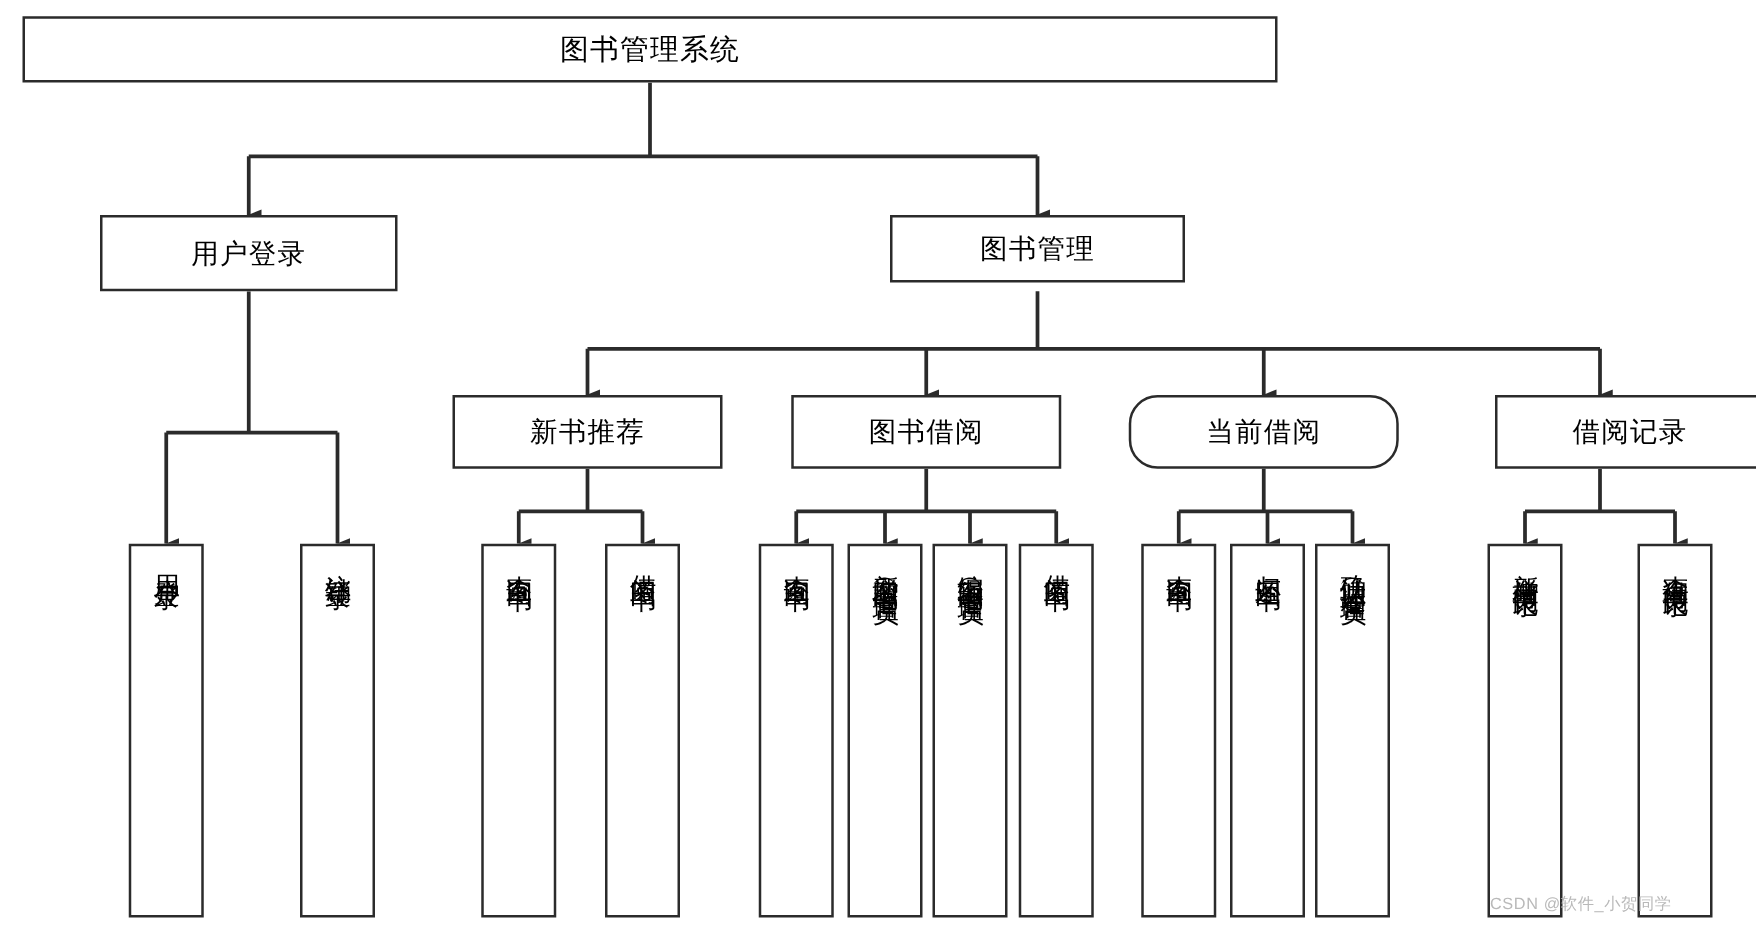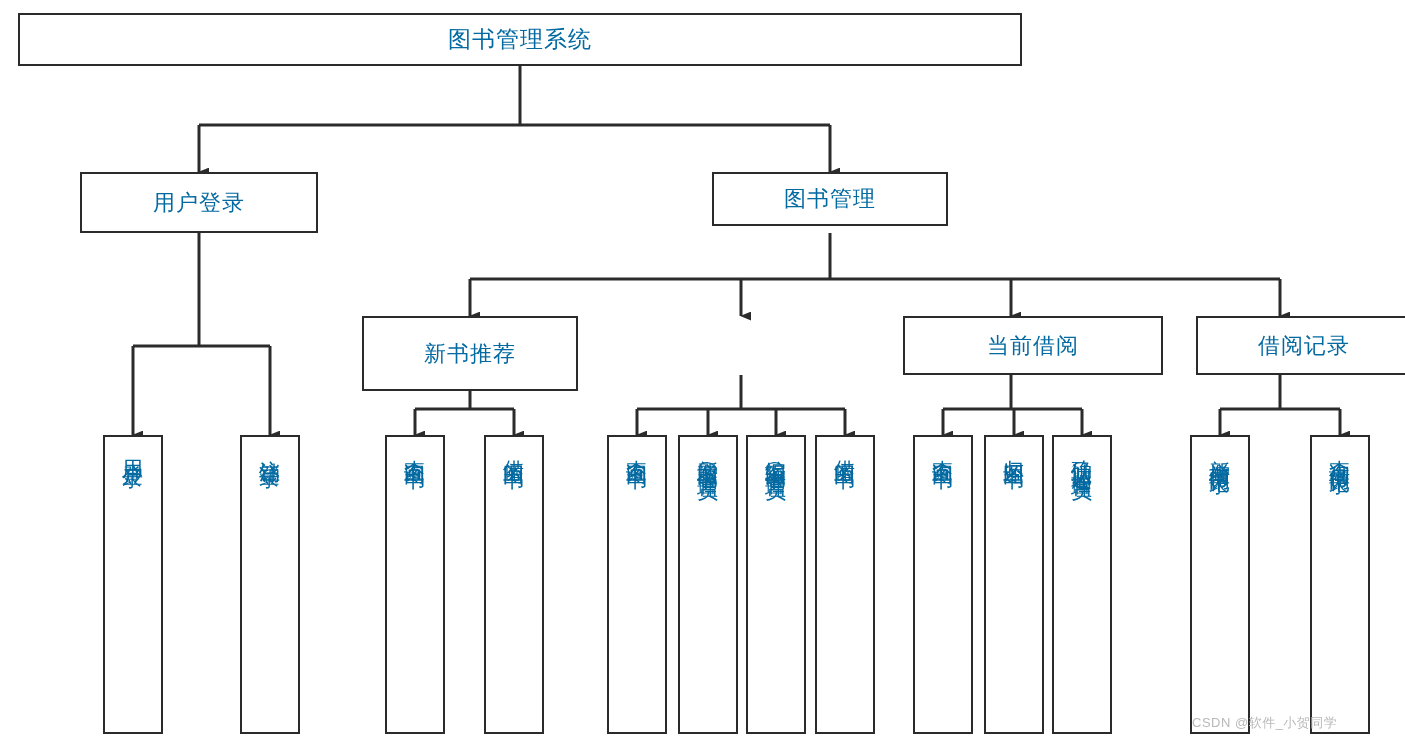--- a/index.html
+++ b/index.html
@@ -33,21 +33,21 @@
     background: #ffffff;
     border: 2px solid #2b2b2b;
     display: flex;
     align-items: center;
     justify-content: center;
     z-index: 2;
   }
   .node-label {
     display: block;
     text-align: center;
-    color: #0369a1;
+    color: #000000;
     line-height: 1.18;
     white-space: nowrap;
   }
   
   .node.horiz .node-label {
     font-size: 22px;
     letter-spacing: 1px;
   }
   .node.root .node-label {
     font-size: 23px;
@@ -129,24 +129,27 @@
     <span class="node-label">图书管理系统</span>
   </div>
 
   <div class="node horiz" id="node-user_login" style="left: 80px; top: 172px; width: 238px; height: 61px;">
     <span class="node-label">用户登录</span>
   </div>
   <div class="node horiz" id="node-book_mgmt" style="left: 712px; top: 172px; width: 236px; height: 54px;">
     <span class="node-label">图书管理</span>
   </div>
 
-  <div class="node horiz" id="node-new_book_rec" style="left: 362px; top: 316px; width: 216px; height: 75px;">
+  <div class="node horiz" id="node-new_book_rec" style="left: 362px; top: 316px; width: 216px; height: 59px;">
     <span class="node-label">新书推荐</span>
   </div>
-  <div class="node horiz" id="node-current_borrow" style="left: 903px; top: 316px; width: 260px; height: 59px;">
+  <div class="node horiz" id="node-book_borrow" style="left: 633px; top: 316px; width: 216px; height: 59px;">
+    <span class="node-label">图书借阅</span>
+  </div>
+  <div class="node horiz" id="node-current_borrow" style="left: 903px; top: 316px; width: 216px; height: 59px; border-radius: 23px;">
     <span class="node-label">当前借阅</span>
   </div>
   <div class="node horiz" id="node-borrow_record" style="left: 1172px; top: 316px; width: 216px; height: 59px; margin-left: 24px;">
     <span class="node-label">借阅记录</span>
   </div>
 
   <div class="node vert" id="node-leaf_user_login" style="left: 103px; top: 435px; width: 60px; height: 299px;">
     <span class="node-label">用户登录</span>
   </div>
   <div class="node vert" id="node-leaf_logout" style="left: 240px; top: 435px; width: 60px; height: 299px;">

